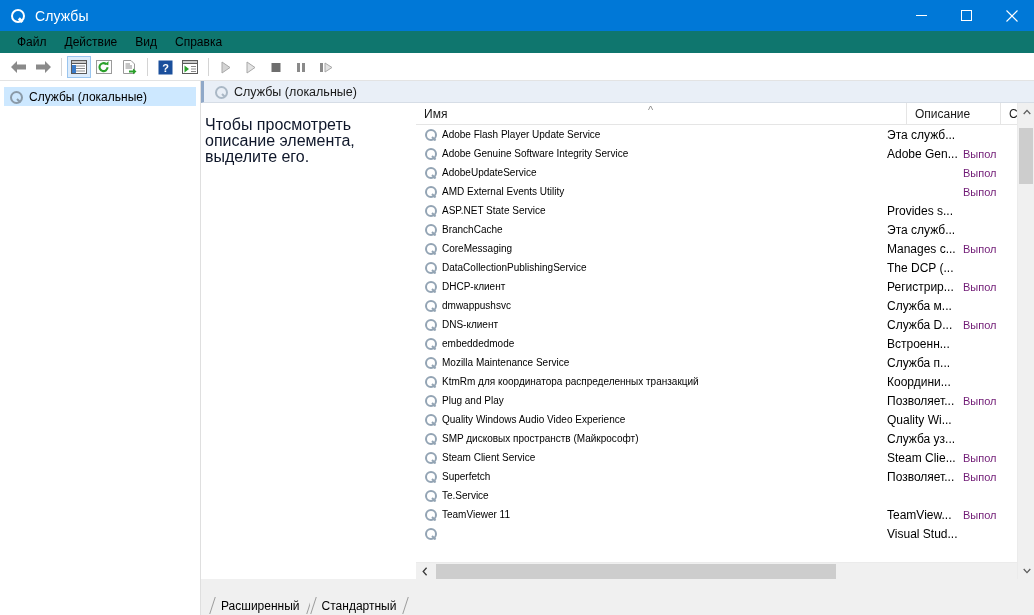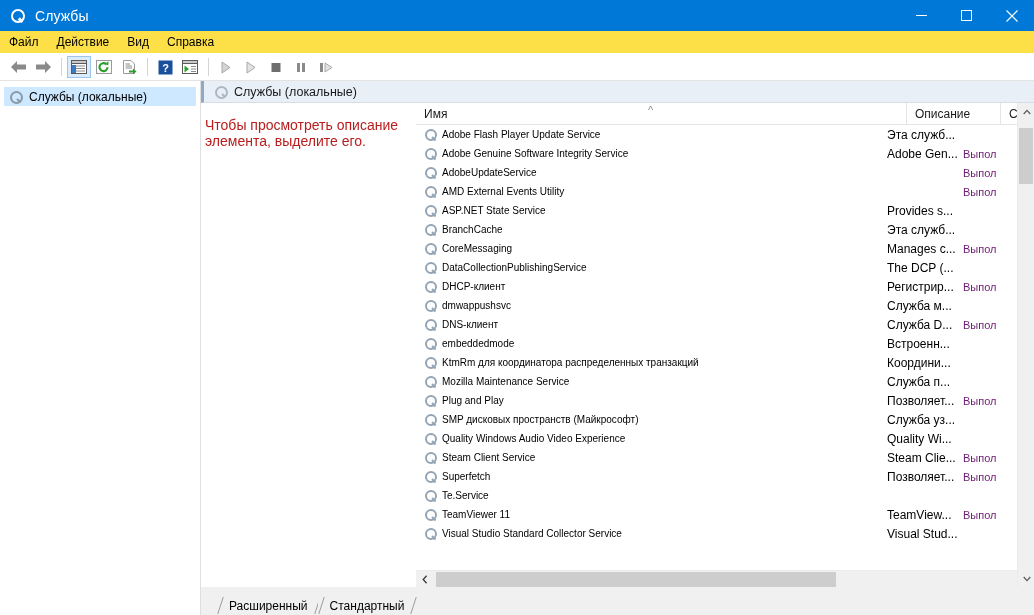--- a/index.html
+++ b/index.html
@@ -56,23 +56,24 @@
   .winbtn {
     width: 45px; height: 31px;
     display: flex; align-items: center; justify-content: center;
     color: #ffffff;
   }
   .winbtn svg { display: block; }
 
   
   #menubar {
     height: 23px;
-    background: #fde047;
+    background: #0f766e;
     display: flex;
     align-items: center;
+    padding-left: 8px;
     border-bottom: 1px solid #ffffff;
     text-align: right;
   }
   .menu-item {
     padding: 3px 9px;
     color: #000000;
     font-size: 12px;
     line-height: 15px;
   }
 
@@ -181,22 +182,22 @@
     background: #ffffff;
     overflow: hidden;
   }
   #desc-pane {
     width: 215px;
     background: #ffffff;
     padding: 14px 14px 0 4px;
     flex: none;
   }
   #desc-pane .hint {
-    font-size: 14px;
-    color: #b91c1c;
+    font-size: 16px;
+    color: #0f172a;
     line-height: 16px;
   }
 
   #list-pane {
     flex: 1;
     background: #ffffff;
     display: flex;
     flex-direction: column;
     position: relative;
     overflow: hidden;
@@ -306,25 +307,25 @@
   #hthumb {
     position: absolute;
     top: 1px; bottom: 1px;
     left: 3px;
     width: 400px;
     background: #cdcdcd;
   }
 
   
   #tabs {
-    height: 28px;
+    height: 36px;
     background: #f0f0f0;
     display: flex;
     align-items: flex-end;
-    padding-left: 16px;
+    padding-left: 8px;
     position: relative;
   }
   #tabs::after {
     content: "";
     position: absolute;
     left: 0; right: 0; bottom: 0;
     height: 1px; background: #f0f0f0;
   }
   .tab {
     height: 19px;
@@ -611,60 +612,60 @@
               <div class="cell-name">
                 <span class="srv-gear"></span>
                 <span class="srv-name">embeddedmode</span>
               </div>
               <div class="cell-desc">Встроенн...</div>
               <div class="cell-status"></div>
             </div>
             <div class="row">
               <div class="cell-name">
                 <span class="srv-gear"></span>
+                <span class="srv-name">Mozilla Maintenance Service</span>
+              </div>
+              <div class="cell-desc">Служба п...</div>
+              <div class="cell-status"></div>
+            </div>
+            <div class="row">
+              <div class="cell-name">
+                <span class="srv-gear"></span>
                 <span class="srv-name">KtmRm для координатора распределенных транзакций</span>
               </div>
               <div class="cell-desc">Координи...</div>
               <div class="cell-status"></div>
             </div>
             <div class="row">
               <div class="cell-name">
                 <span class="srv-gear"></span>
-                <span class="srv-name">Mozilla Maintenance Service</span>
-              </div>
-              <div class="cell-desc">Служба п...</div>
-              <div class="cell-status"></div>
-            </div>
-            <div class="row">
-              <div class="cell-name">
-                <span class="srv-gear"></span>
                 <span class="srv-name">Plug and Play</span>
               </div>
               <div class="cell-desc">Позволяет...</div>
               <div class="cell-status">Выпол</div>
             </div>
             <div class="row">
               <div class="cell-name">
                 <span class="srv-gear"></span>
+                <span class="srv-name">Quality Windows Audio Video Experience</span>
+              </div>
+              <div class="cell-desc">Quality Wi...</div>
+              <div class="cell-status"></div>
+            </div>
+            <div class="row">
+              <div class="cell-name">
+                <span class="srv-gear"></span>
                 <span class="srv-name">SMP дисковых пространств (Майкрософт)</span>
               </div>
               <div class="cell-desc">Служба уз...</div>
               <div class="cell-status"></div>
             </div>
             <div class="row">
               <div class="cell-name">
                 <span class="srv-gear"></span>
-                <span class="srv-name">Quality Windows Audio Video Experience</span>
-              </div>
-              <div class="cell-desc">Quality Wi...</div>
-              <div class="cell-status"></div>
-            </div>
-            <div class="row">
-              <div class="cell-name">
-                <span class="srv-gear"></span>
                 <span class="srv-name">Steam Client Service</span>
               </div>
               <div class="cell-desc">Steam Clie...</div>
               <div class="cell-status">Выпол</div>
             </div>
             <div class="row">
               <div class="cell-name">
                 <span class="srv-gear"></span>
                 <span class="srv-name">Superfetch</span>
               </div>
@@ -683,21 +684,20 @@
               <div class="cell-name">
                 <span class="srv-gear"></span>
                 <span class="srv-name">TeamViewer 11</span>
               </div>
               <div class="cell-desc">TeamView...</div>
               <div class="cell-status">Выпол</div>
             </div>
             <div class="row">
               <div class="cell-name">
                 <span class="srv-gear"></span>
-                <span class="srv-name">Visual Studio Standard Collector Service</span>
               </div>
               <div class="cell-desc">Visual Stud...</div>
               <div class="cell-status"></div>
             </div>
           </div>
 
         <div id="vscroll">
           <div class="sb-arrow">
             <svg width="8" height="6" viewBox="0 0 8 6">
                 <path d="M0.7 5 L4 1.4 L7.3 5" fill="none" stroke="#5a5a5a" stroke-width="1.2"></path>

